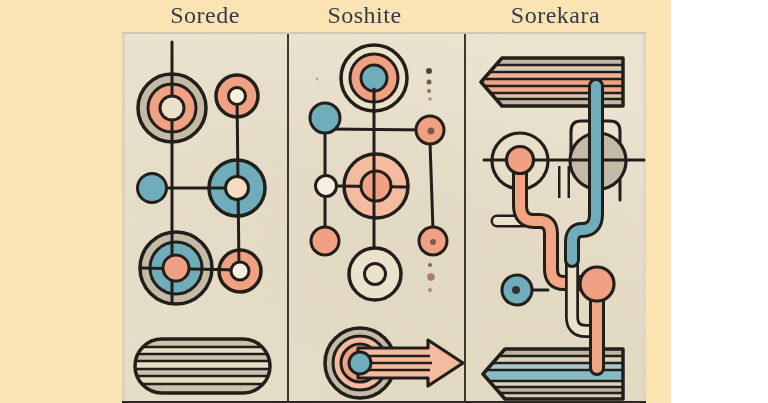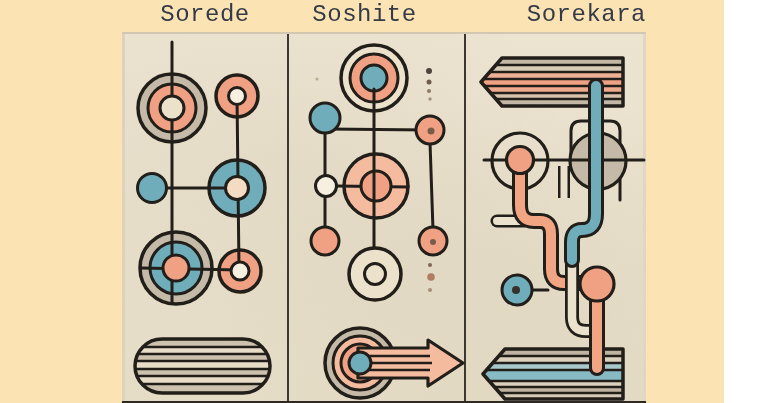--- a/index.html
+++ b/index.html
@@ -1,28 +1,28 @@
 <!DOCTYPE html>
 <html style="--peach: #fce3b4; --paper: #eae2cd; --ink: #221f1a; --divider: #3c3831; --titleColor: #343b47; --taupe: #c5b9a7; --salmon: #f0a184; --salmonLight: #f4bb9f; --pipeSalmon: #f2a582; --blue: #6fadbb; --blueLight: #9ac6cd; --cream: #ece2cc; --hole: #f7f0e1; --peachCore: #f3dcc2; --brown: #7c5f4a;"><head>
 <meta charset="utf-8">
 <style>
   html,body{margin:0;padding:0;}
   .stage{
-    position:relative; width:724px; height:403px; overflow:hidden;
+    position:relative; width:671px; height:403px; overflow:hidden;
     background:var(--peach);
-    font-family:Liberation Mono, monospace;
+    font-family:Liberation Serif, serif;
   }
   .title{
     position:absolute; top:0; height:30px; line-height:30px;
     text-align:center; font-size:24px; letter-spacing:.5px;
     color:var(--titleColor);
   }
   .t0{left:122px;width:166px;}
   .t1{left:276px;width:177px;}
-  .t2{left:465px;width:181px;text-align:right;}
+  .t2{left:465px;width:181px;}
   .paper{
     position:absolute; left:122px; top:32px; width:524px; height:371px;
     background:
       radial-gradient(ellipse at 30% 35%, rgba(120,100,70,.05), transparent 60%),
       radial-gradient(ellipse at 75% 70%, rgba(120,100,70,.05), transparent 55%),
       linear-gradient(#ece4d1, #e5dcc6);
     border-top:2px solid #d2c8b2;
     box-shadow:inset 3px 0 0 #ddd3bd, inset -3px 0 0 #e0d7c2;
   }
   .paper:after{

